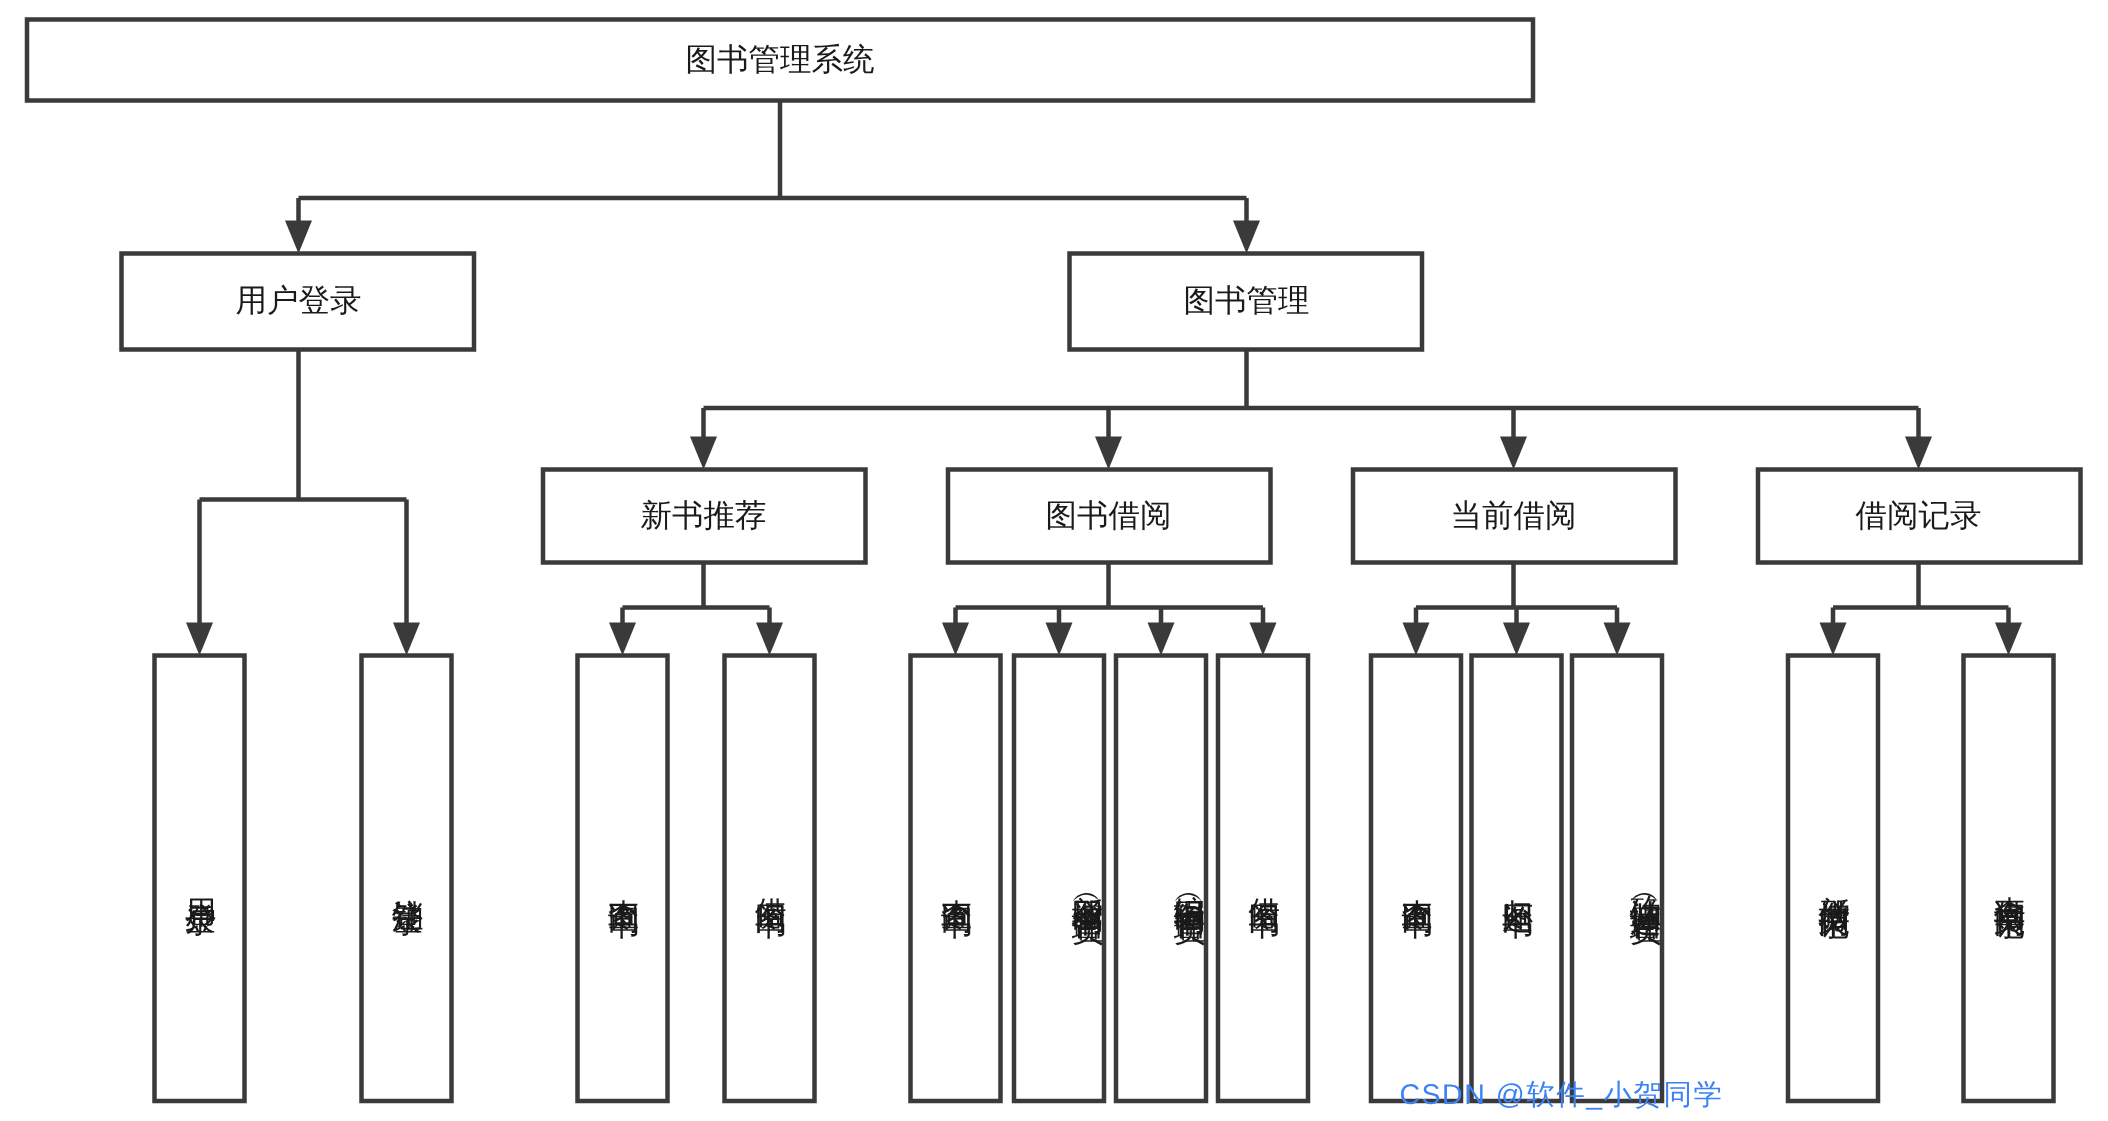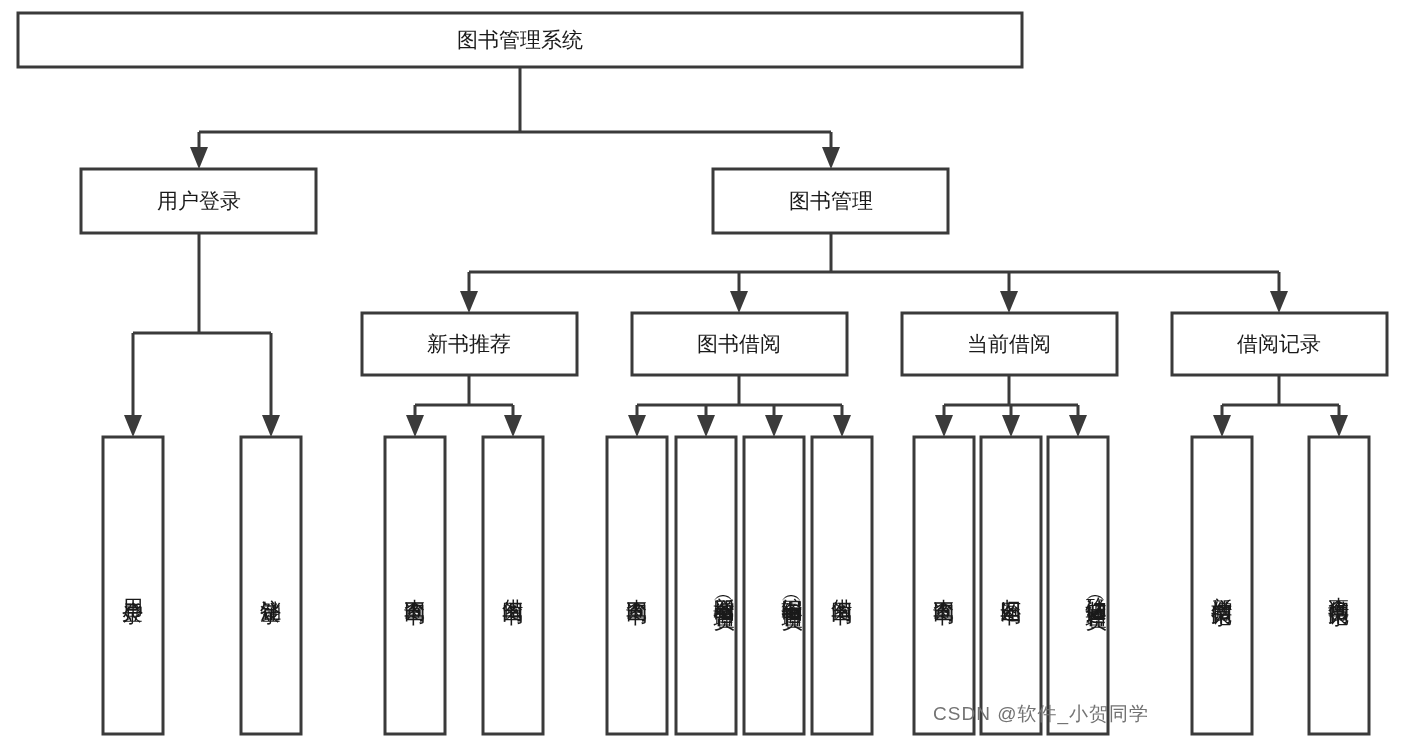--- a/index.html
+++ b/index.html
@@ -61,24 +61,24 @@
     font-size: 21px;
     line-height: 1.12;
     color: #1a1a1a;
     letter-spacing: 2px;
     white-space: nowrap;
     pointer-events: none;
   }
   .watermark {
     position: absolute;
     right: 10px;
-    bottom: 20px;
+    bottom: 4px;
     font-family: "Liberation Sans", "DejaVu Sans", sans-serif;
     font-size: 19px;
-    color: #737373;
+    color: #3b82f6;
     letter-spacing: 1px;
     white-space: nowrap;
   }
 </style>
 </head>
 <body>
 
 <div id="diagram-root">
 
   <svg id="tree-svg" viewBox="0 0 1405 747">

